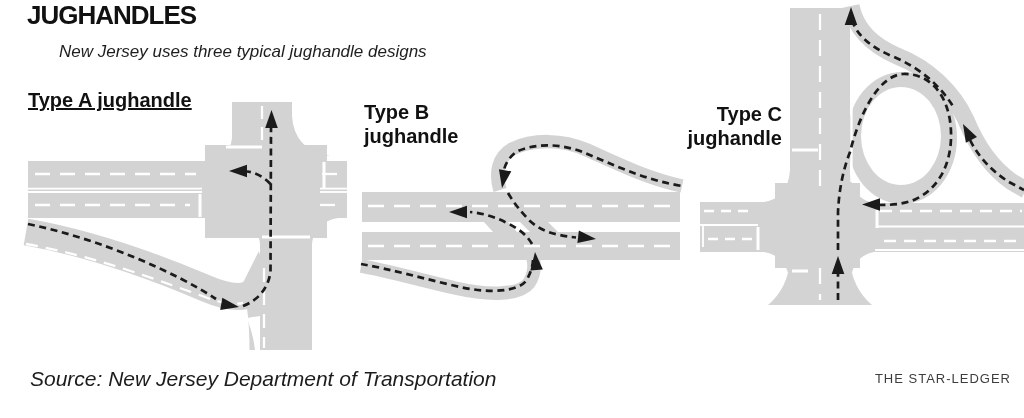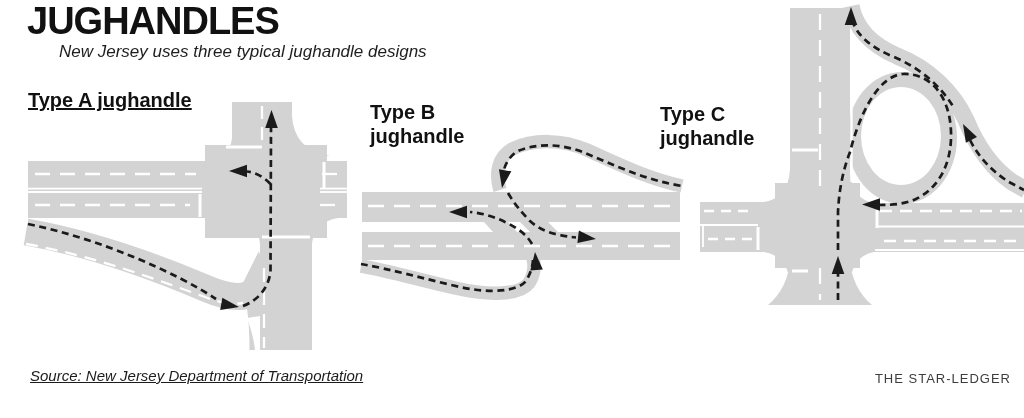--- a/index.html
+++ b/index.html
@@ -2,27 +2,27 @@
 <html style="--road: #d2d3d2; --marking: #ffffff; --path: #1b1b1b; --text: #111111; --credit: #3d3d3d;"><head>
 <meta charset="utf-8">
 <style>
   :root{
     --road:#d2d3d2; --marking:#ffffff; --path:#1b1b1b; --text:#111111; --credit:#3d3d3d;
   }
   html,body{margin:0;padding:0;background:#fff;}
   .canvas{position:relative;width:1024px;height:418px;background:#fff;overflow:hidden;
           font-family:"Liberation Sans", sans-serif;}
   .abs{position:absolute;}
-  .title{left:27px;top:0px;font-size:38px;font-weight:bold;letter-spacing:-1px;color:var(--text);}
+  .title{left:27px;top:0px;font-size:26px;font-weight:bold;letter-spacing:-1px;color:var(--text);}
   .subtitle{left:33px;top:42px;font-size:17px;font-style:italic;color:#1e1e1e;margin-left:26px;}
   .dlabel{font-size:20px;font-weight:bold;color:var(--text);line-height:24px;}
   .label-a{left:28px;top:88px;text-decoration:underline;}
-  .label-b{left:364px;top:100px;margin-left:6px;}
-  .label-c{left:660px;top:102px;width:122px;text-align:left;}
-  .source{left:30px;top:367px;font-size:15px;font-style:italic;color:#1c1c1c;text-decoration:underline;}
+  .label-b{left:364px;top:100px;}
+  .label-c{left:660px;top:102px;width:122px;text-align:right;}
+  .source{left:30px;top:367px;font-size:21px;font-style:italic;color:#1c1c1c;}
   .credit{right:13px;top:371px;font-size:13px;letter-spacing:1px;color:var(--credit);text-align:center;}
   svg{position:absolute;left:0;top:0;}
   .road{fill:var(--road);stroke:none;}
   .band{fill:none;stroke:var(--road);}
   .hole{fill:#ffffff;stroke:none;}
   .wm{fill:none;stroke:var(--marking);stroke-width:2.3;}
   .wm-thin{fill:none;stroke:var(--marking);stroke-width:1.8;}
   .wm-bar{fill:none;stroke:var(--marking);stroke-width:3;}
   .bp{fill:none;stroke:var(--path);stroke-width:2.7;stroke-dasharray:7 4.6;}
   .ah{fill:var(--path);stroke:none;}

